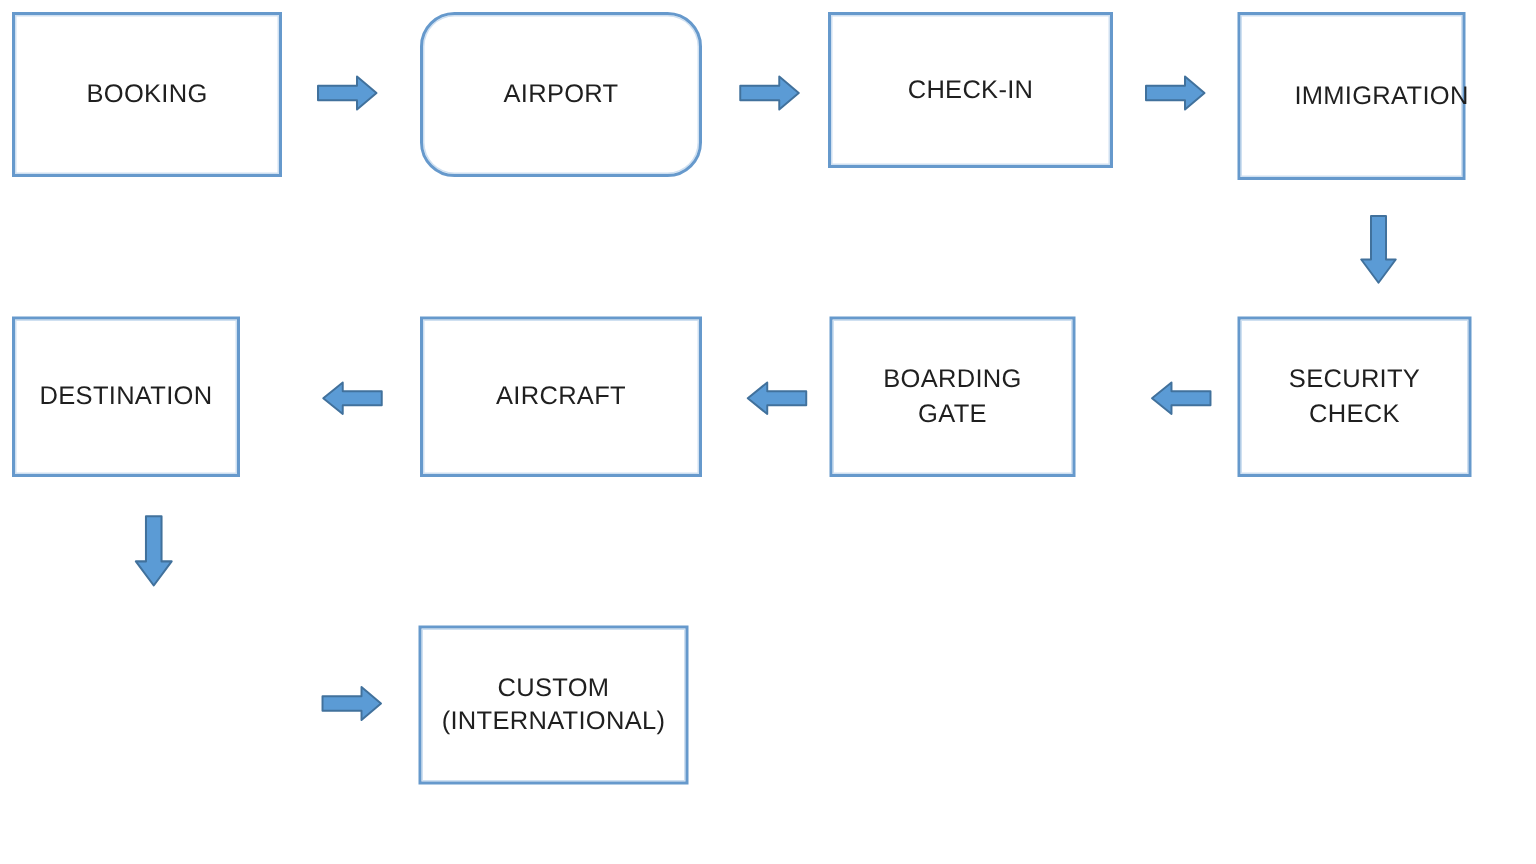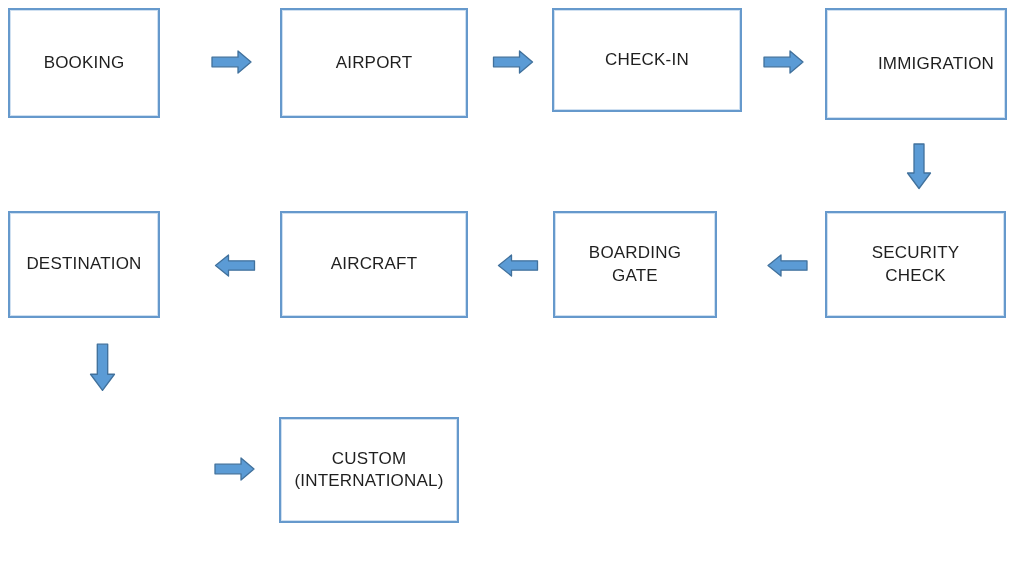--- a/index.html
+++ b/index.html
@@ -29,53 +29,53 @@
     white-space: pre-line;
     letter-spacing: 0.2px;
   }
   .arrow { position: absolute; display: block; }
 </style>
 </head>
 <body>
 
 <div class="canvas">
 
-  <div class="node" style="left:8px; top:8px; width:152px; height:110px;">
+  <div class="node" style="left:8px; top:8px; width:180px; height:110px;">
     <span class="node-label">BOOKING</span>
   </div>
 
   <svg class="arrow" style="left:211px; top:49px;" width="41" height="26" viewBox="0 0 41 26">
     <path d="M1,8.2 L27,8.2 L27,2 L40,13 L27,24 L27,17.8 L1,17.8 Z" fill="#5b9bd5" stroke="#41719c" stroke-width="1.3" stroke-linejoin="round"></path>
   </svg>
 
-  <div class="node" style="left:280px; top:8px; width:188px; height:110px;">
+  <div class="node" style="left:280px; top:8px; width:188px; height:110px;border-radius:23px;">
     <span class="node-label">AIRPORT</span>
   </div>
 
   <svg class="arrow" style="left:492px; top:49px;" width="42" height="26" viewBox="0 0 41 26">
     <path d="M1,8.2 L27,8.2 L27,2 L40,13 L27,24 L27,17.8 L1,17.8 Z" fill="#5b9bd5" stroke="#41719c" stroke-width="1.3" stroke-linejoin="round"></path>
   </svg>
 
   <div class="node" style="left:552px; top:8px; width:190px; height:104px;">
     <span class="node-label">CHECK-IN</span>
   </div>
 
   <svg class="arrow" style="left:763px; top:49px;" width="41" height="26" viewBox="0 0 41 26">
     <path d="M1,8.2 L27,8.2 L27,2 L40,13 L27,24 L27,17.8 L1,17.8 Z" fill="#5b9bd5" stroke="#41719c" stroke-width="1.3" stroke-linejoin="round"></path>
   </svg>
 
-  <div class="node" style="left:825px; top:8px; width:182px; height:112px;padding-left:40px;">
+  <div class="node" style="left:825px; top:8px; width:152px; height:112px;padding-left:40px;">
     <span class="node-label">IMMIGRATION</span>
   </div>
 
   <svg class="arrow" style="left:906px; top:143px;" width="26" height="47" viewBox="0 0 26 47">
     <path d="M8,1 L18,1 L18,30 L24.5,30 L13,45.5 L1.5,30 L8,30 Z" fill="#5b9bd5" stroke="#41719c" stroke-width="1.3" stroke-linejoin="round"></path>
   </svg>
 
-  <div class="node" style="left:825px; top:211px; width:181px; height:107px;">
+  <div class="node" style="left:825px; top:211px; width:156px; height:107px;">
     <span class="node-label">SECURITY
 CHECK</span>
   </div>
 
   <svg class="arrow" style="left:766px; top:253px;" width="42" height="25" viewBox="0 0 42 25">
     <path d="M41,7.8 L15,7.8 L15,2 L2,12.5 L15,23 L15,17.2 L41,17.2 Z" fill="#5b9bd5" stroke="#41719c" stroke-width="1.3" stroke-linejoin="round"></path>
   </svg>
 
   <div class="node" style="left:553px; top:211px; width:164px; height:107px;">
     <span class="node-label">BOARDING

